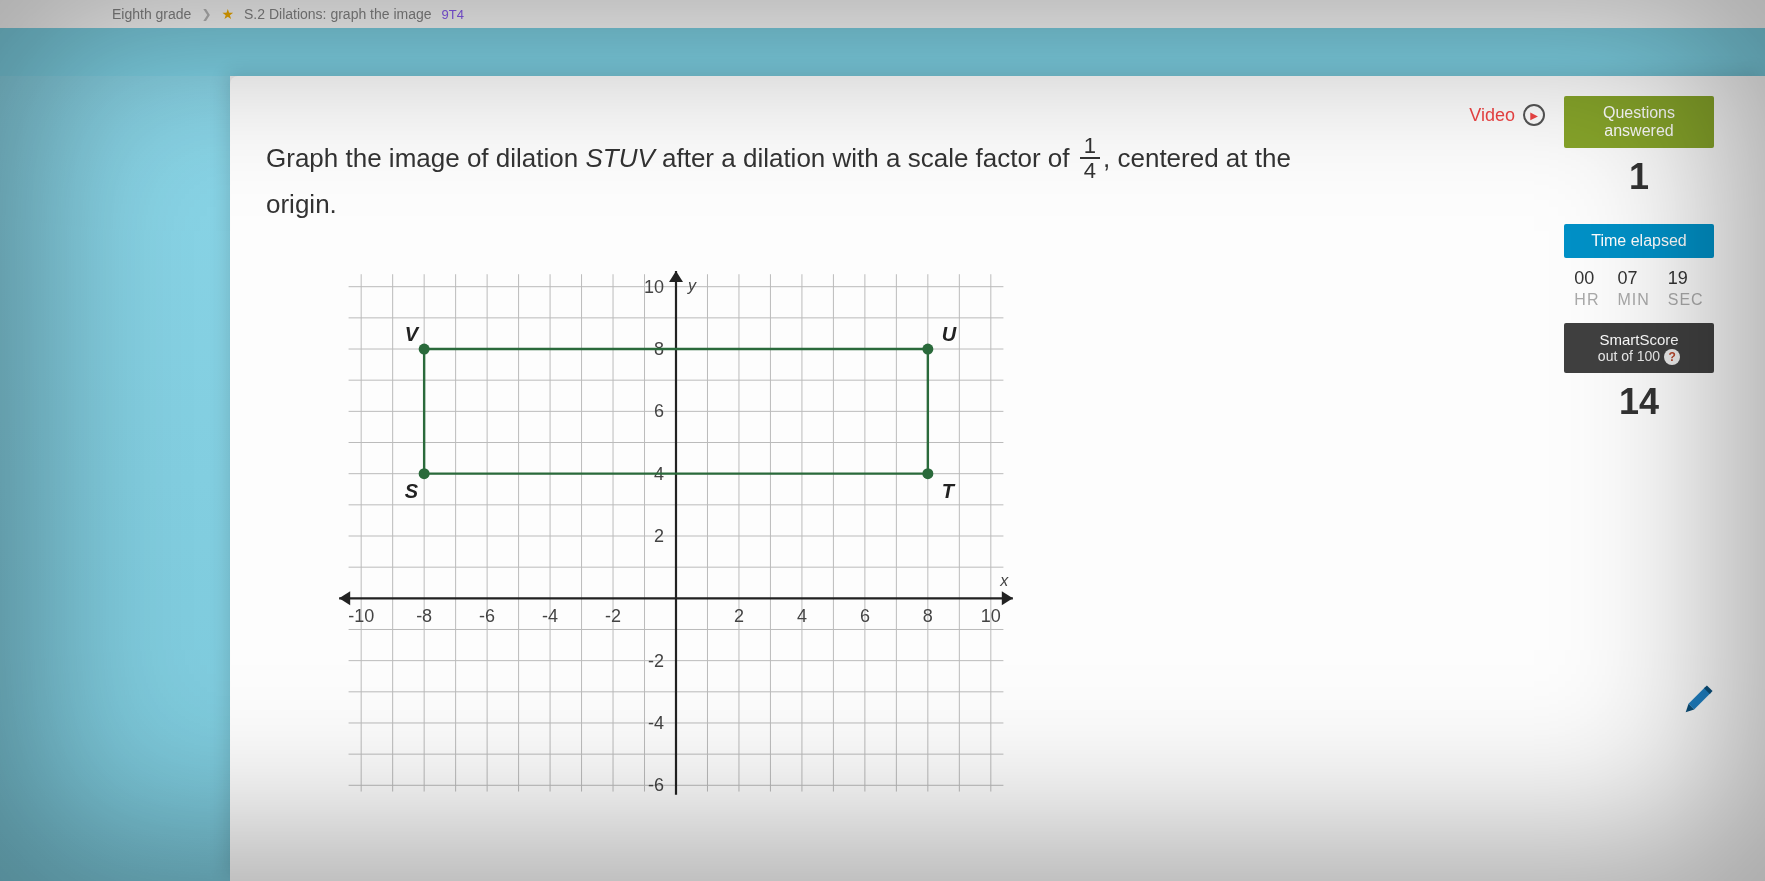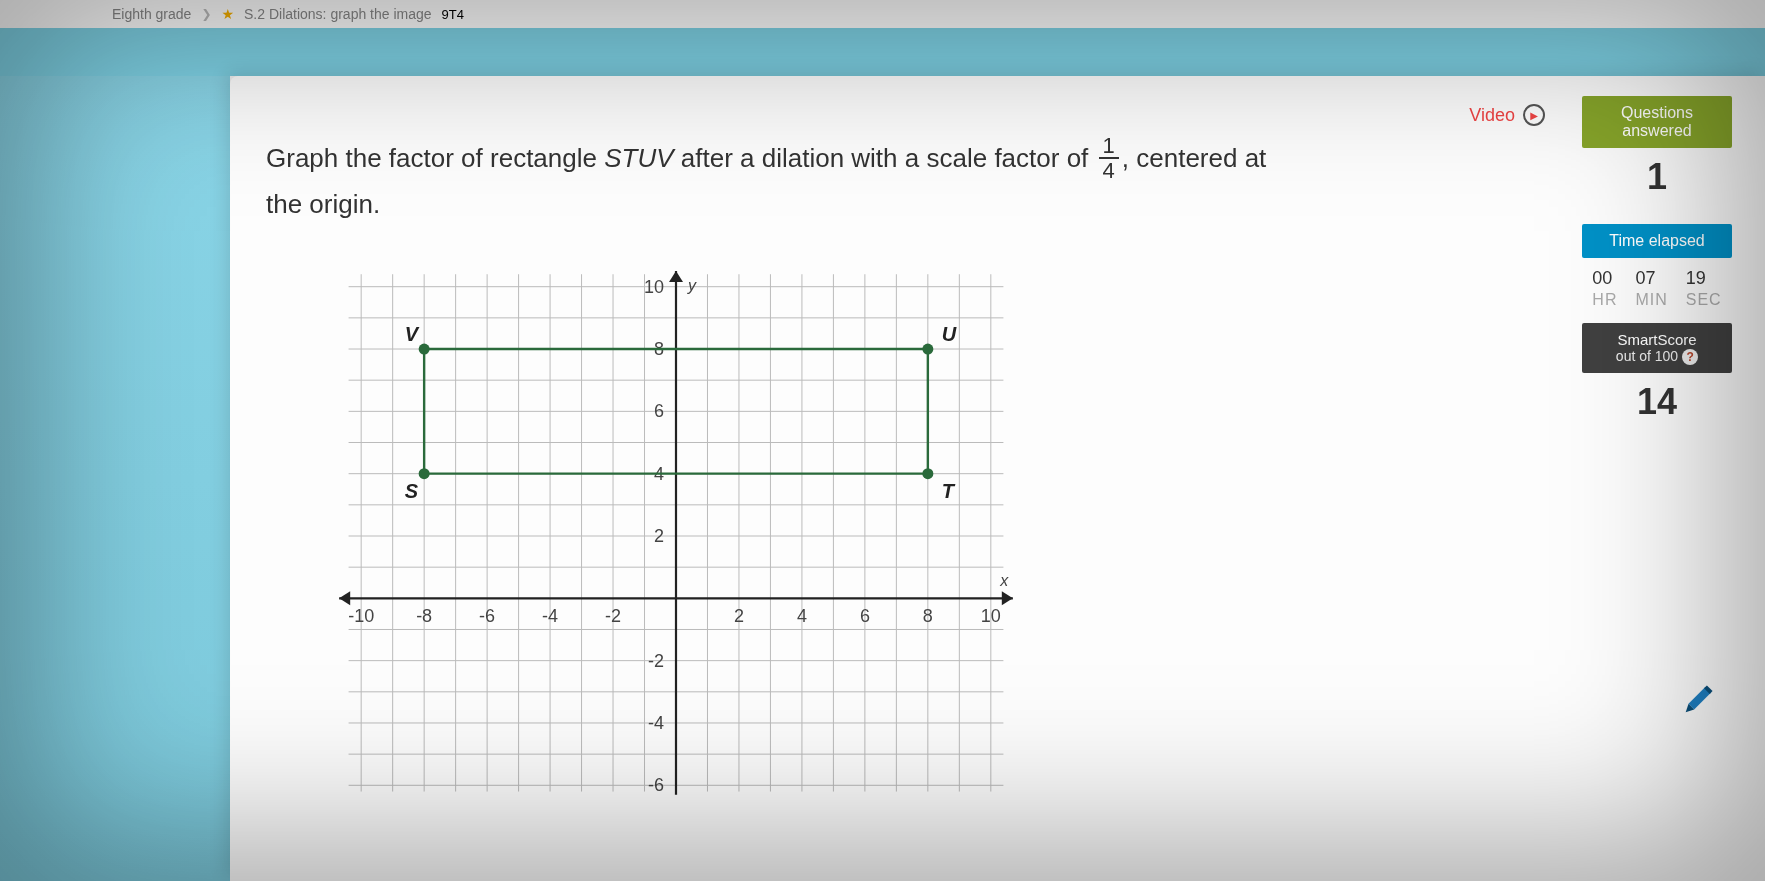--- a/index.html
+++ b/index.html
@@ -2,32 +2,32 @@
 <html><head>
 <meta charset="utf-8">
 <style>
   * { box-sizing: border-box; margin: 0; padding: 0; }
   html, body { width: 1765px; height: 881px; font-family: Verdana, Arial, sans-serif; background:#000; }
   .screen { width: 1765px; height: 881px; background:#fff; position:relative; overflow:hidden; }
   .breadcrumb { height: 28px; background:#fff; padding: 4px 112px; font-size:14px; color:#888; display:flex; align-items:center; gap:10px; }
   .breadcrumb .star { color:#f7b100; }
   .breadcrumb .chev { color:#bbb; font-size:12px; }
   .breadcrumb .title { color:#888; }
-  .breadcrumb .code { color:#000000; font-size:13px; }
+  .breadcrumb .code { color:#8b5cf6; font-size:13px; }
   .bluebar { height: 48px; background:#7fd3e6; }
   .content-wrap { position:absolute; left:230px; top:76px; right:0; bottom:0; background:#fdfdfd; border-radius: 8px 0 0 0; box-shadow: -4px -4px 18px rgba(0,0,0,.12); padding: 60px 40px 0 36px; }
   .left-shadow { position:absolute; left:0; top:76px; width:230px; bottom:0; background:linear-gradient(#8ad5e7,#7cc9db); }
   .question { font-size: 26px; color:#333; line-height: 1.6; max-width: 1030px; }
   .question .em { font-style: italic; }
   .frac { display:inline-block; vertical-align:middle; text-align:center; line-height:1.05; position:relative; top:-2px; padding:0 3px;}
   .frac .n { display:block; border-bottom:2px solid #333; font-size:22px; padding:0 4px;}
   .frac .d { display:block; font-size:22px; padding:0 4px;}
   .graph-area { margin-top: 30px; margin-left: 50px; }
   
-  .stats { position:absolute; right:28px; top:20px; width:160px; display:flex; flex-direction:column; align-items:center; }
+  .stats { position:absolute; right:46px; top:20px; width:160px; display:flex; flex-direction:column; align-items:center; }
   .video-row { position:absolute; right:220px; top:28px; font-size:18px; color:#ef4444; display:flex; align-items:center; gap:8px; cursor:pointer;}
   .video-row .play { display:inline-flex; width:22px; height:22px; border:2px solid #555; border-radius:50%; align-items:center; justify-content:center; font-size:10px;}
   .badge { width:150px; padding:8px 6px; text-align:center; color:#fff; border-radius:2px; font-size:16px; }
   .badge.green { background:#87a52a; }
   .badge.blue  { background:#0091c7; margin-top:26px;}
   .badge.red   { background:#404040; margin-top:14px; font-size:15px;}
   .badge .sub { display:block; font-size:14px; opacity:.9;}
   .bignum { font-size:36px; font-weight:bold; color:#333; text-align:center; margin-top:8px;}
   .timegrid { display:flex; gap:18px; margin-top:10px; color:#333; font-size:18px;}
   .timegrid div{ text-align:left; }
@@ -85,21 +85,21 @@
       </div>
 
       <div class="badge red">
         <span>SmartScore</span>
         <span class="sub"><span>out of 100</span><span class="q-icon">?</span></span>
       </div>
       <div class="bignum">14</div>
     </div>
 
     <div class="question">
-      <span>Graph the factor of rectangle </span><span class="em">STUV</span><span> after a dilation with a scale factor of </span><span class="frac"><span class="n">1</span><span class="d">4</span></span><span>, centered at the origin.</span>
+      <span>Graph the image of dilation </span><span class="em">STUV</span><span> after a dilation with a scale factor of </span><span class="frac"><span class="n">1</span><span class="d">4</span></span><span>, centered at the origin.</span>
     </div>
 
     <div class="graph-area">
       <svg id="grid-svg" width="720" height="560" viewBox="0 0 720 560">
           <g class="grid">
             <line x1="45.185185185185205" y1="18.232558139534863" x2="45.185185185185205" y2="535.5348837209302"></line>
             <line x1="76.66666666666669" y1="18.232558139534863" x2="76.66666666666669" y2="535.5348837209302"></line>
             <line x1="108.14814814814817" y1="18.232558139534863" x2="108.14814814814817" y2="535.5348837209302"></line>
             <line x1="139.62962962962965" y1="18.232558139534863" x2="139.62962962962965" y2="535.5348837209302"></line>
             <line x1="171.11111111111111" y1="18.232558139534863" x2="171.11111111111111" y2="535.5348837209302"></line>

